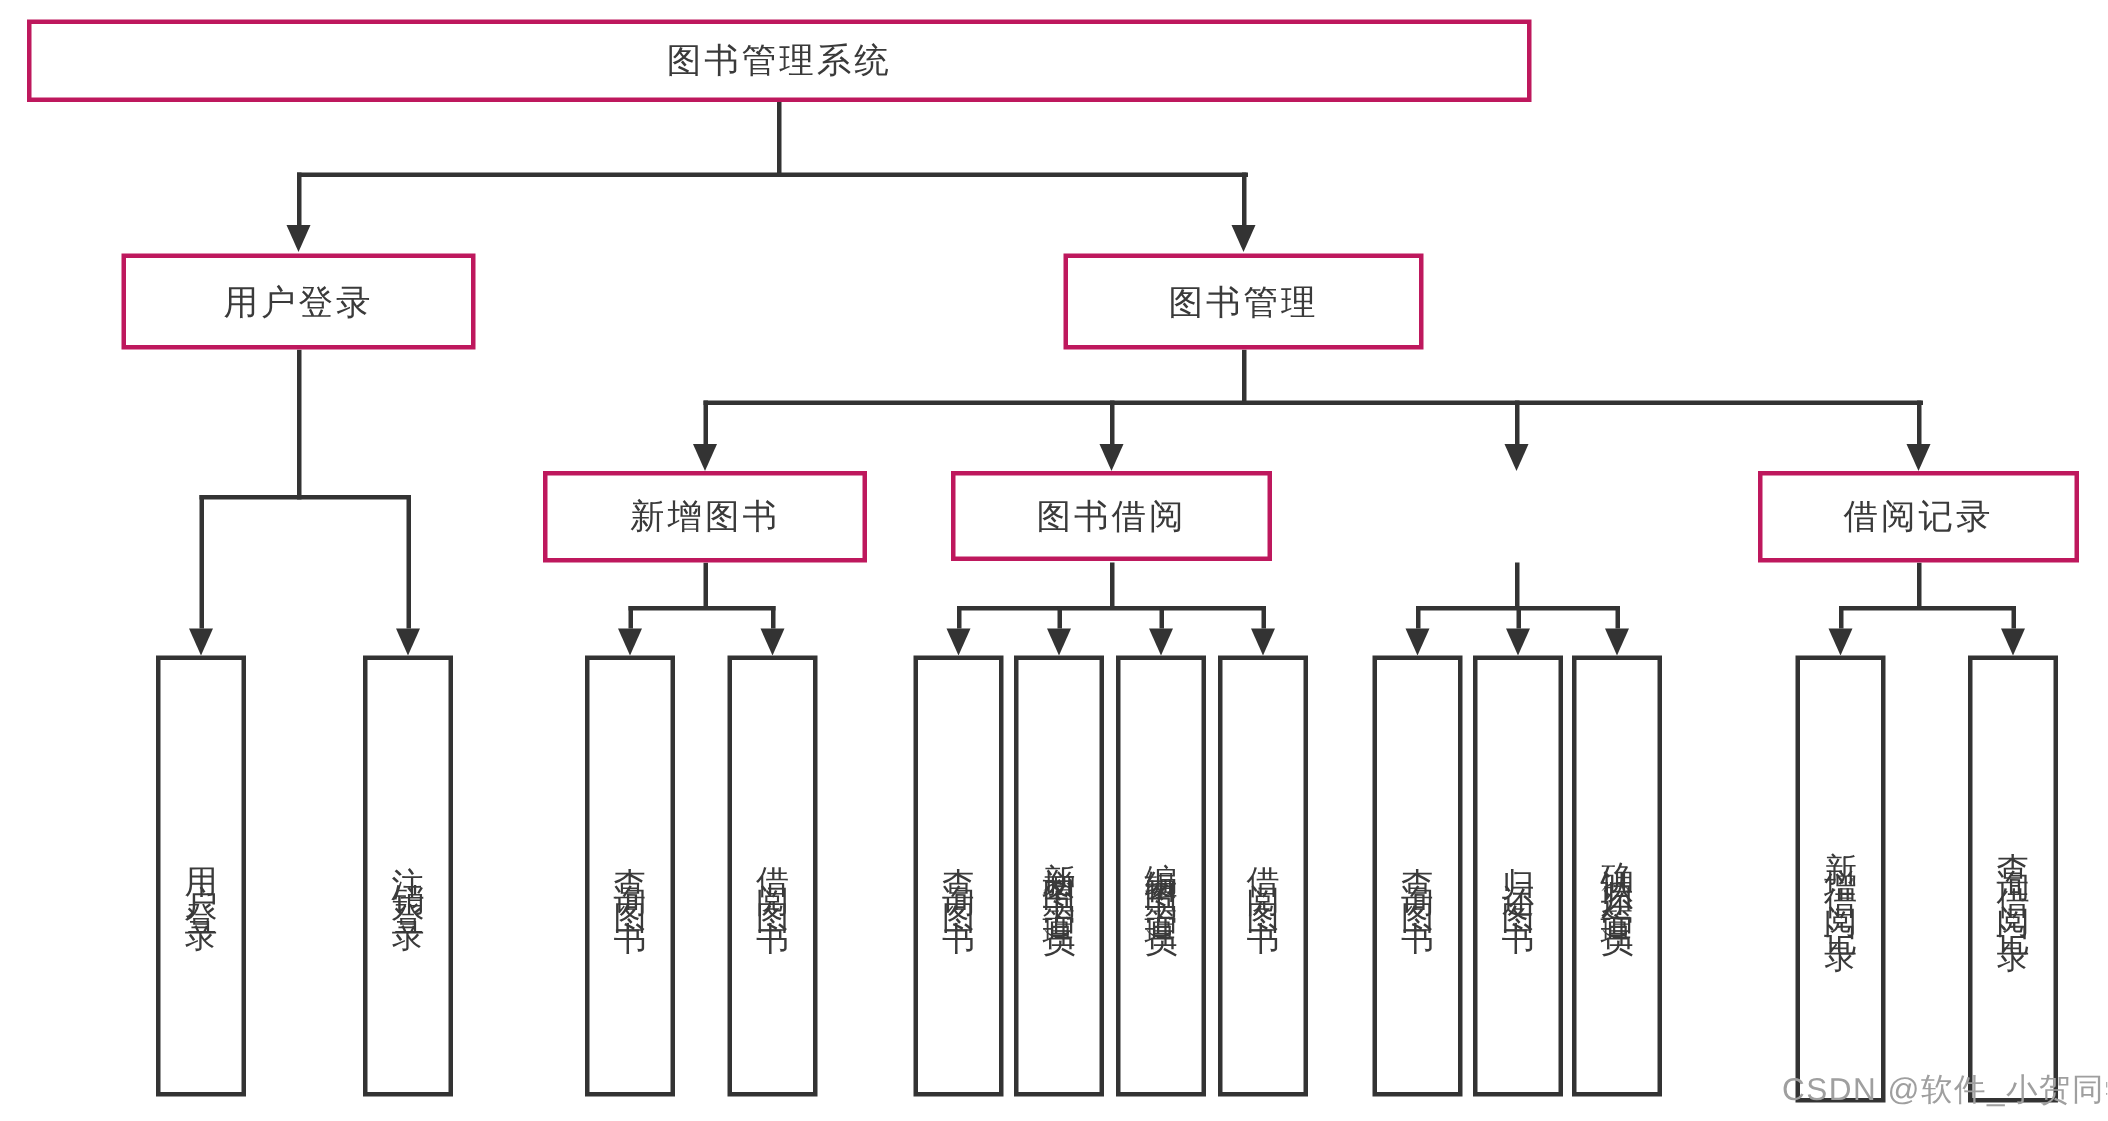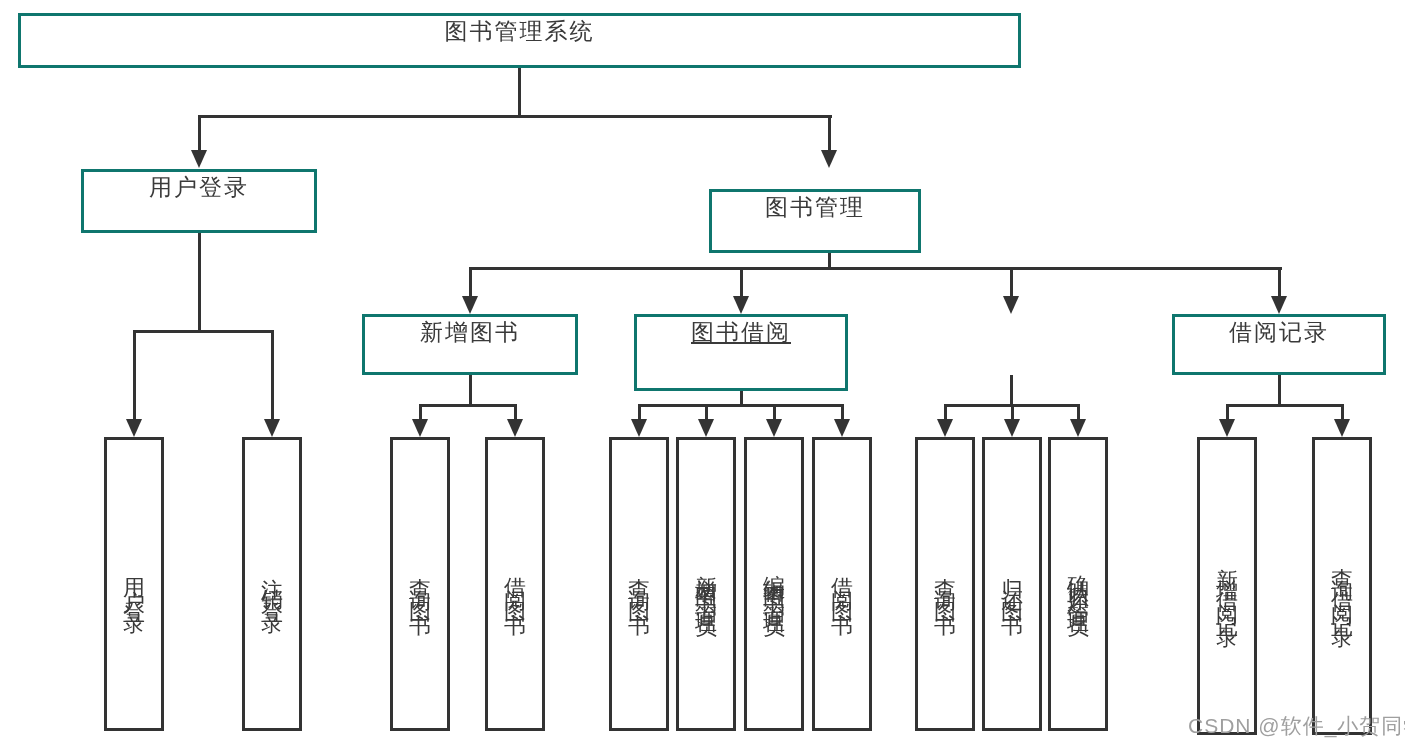--- a/index.html
+++ b/index.html
@@ -12,24 +12,24 @@
     position: relative;
     width: 1405px;
     height: 747px;
     background: #ffffff;
     overflow: hidden;
   }
   
   .hbox {
     position: absolute;
     box-sizing: border-box;
-    border: 3px solid #0f766e;
+    border: 3px solid #be185d;
     background: #ffffff;
     display: flex;
-    align-items: flex-start;
+    align-items: center;
     justify-content: center;
     font-size: 23px;
     color: #3a3a3a;
     letter-spacing: 2px;
     z-index: 2;
   }
   .vbox {
     position: absolute;
     box-sizing: border-box;
     border: 3px solid #333333;
@@ -89,21 +89,21 @@
   <div class="line" style="left:518px; top:67px; width:3px; height:51px;"></div>
   <div class="line" style="left:198px; top:115px; width:634px; height:3px;"></div>
   <div class="line" style="left:198px; top:115px; width:3px; height:36px;"></div>
   <div class="arrow" style="left:191px; top:150px;"></div>
   <div class="line" style="left:828px; top:115px; width:3px; height:36px;"></div>
   <div class="arrow" style="left:821px; top:150px;"></div>
 
   <div class="hbox" style="left:81px; top:169px; width:236px; height:64px;">
     <span>用户登录</span>
   </div>
-  <div class="hbox" style="left:709px; top:169px; width:212px; height:64px;margin-top:20px;">
+  <div class="hbox" style="left:709px; top:169px; width:240px; height:64px;">
     <span>图书管理</span>
   </div>
 
   <div class="line" style="left:198px; top:233px; width:3px; height:100px;"></div>
   <div class="line" style="left:133px; top:330px; width:141px; height:3px;"></div>
   <div class="line" style="left:133px; top:330px; width:3px; height:89px;"></div>
   <div class="arrow" style="left:126px; top:419px;"></div>
   <div class="line" style="left:271px; top:330px; width:3px; height:89px;"></div>
   <div class="arrow" style="left:264px; top:419px;"></div>
 
@@ -114,21 +114,21 @@
   <div class="line" style="left:740px; top:267px; width:3px; height:29px;"></div>
   <div class="arrow" style="left:733px; top:296px;"></div>
   <div class="line" style="left:1010px; top:267px; width:3px; height:29px;"></div>
   <div class="arrow" style="left:1003px; top:296px;"></div>
   <div class="line" style="left:1278px; top:267px; width:3px; height:29px;"></div>
   <div class="arrow" style="left:1271px; top:296px;"></div>
 
   <div class="hbox" style="left:362px; top:314px; width:216px; height:61px;">
     <span>新增图书</span>
   </div>
-  <div class="hbox" style="left:634px; top:314px; width:214px; height:77px;text-decoration:underline;">
+  <div class="hbox" style="left:634px; top:314px; width:214px; height:60px;">
     <span>图书借阅</span>
   </div>
   <div class="hbox" style="left:1172px; top:314px; width:214px; height:61px;">
     <span>借阅记录</span>
   </div>
 
   <div class="line" style="left:469px; top:375px; width:3px; height:31px;"></div>
   <div class="line" style="left:419px; top:404px; width:98px; height:3px;"></div>
   <div class="line" style="left:419px; top:404px; width:3px; height:15px;"></div>
   <div class="arrow" style="left:412px; top:419px;"></div>

